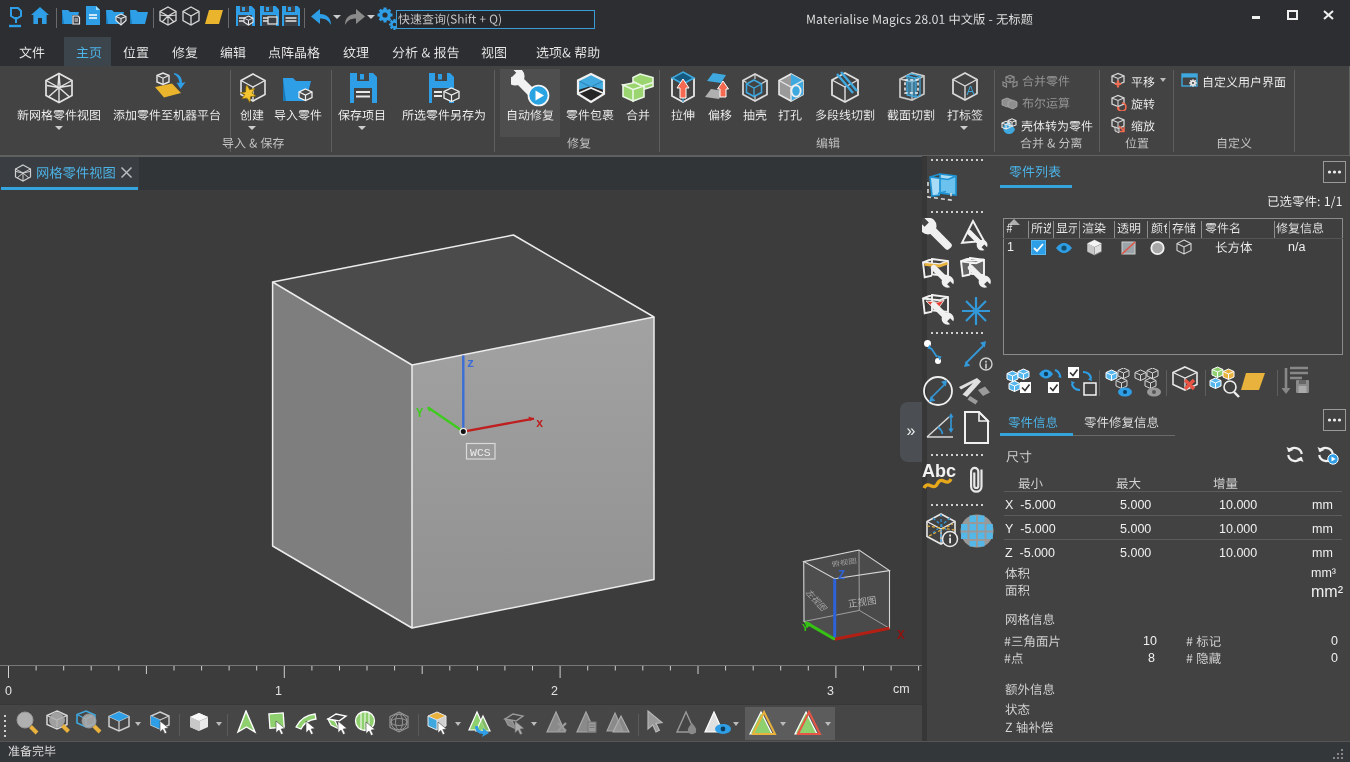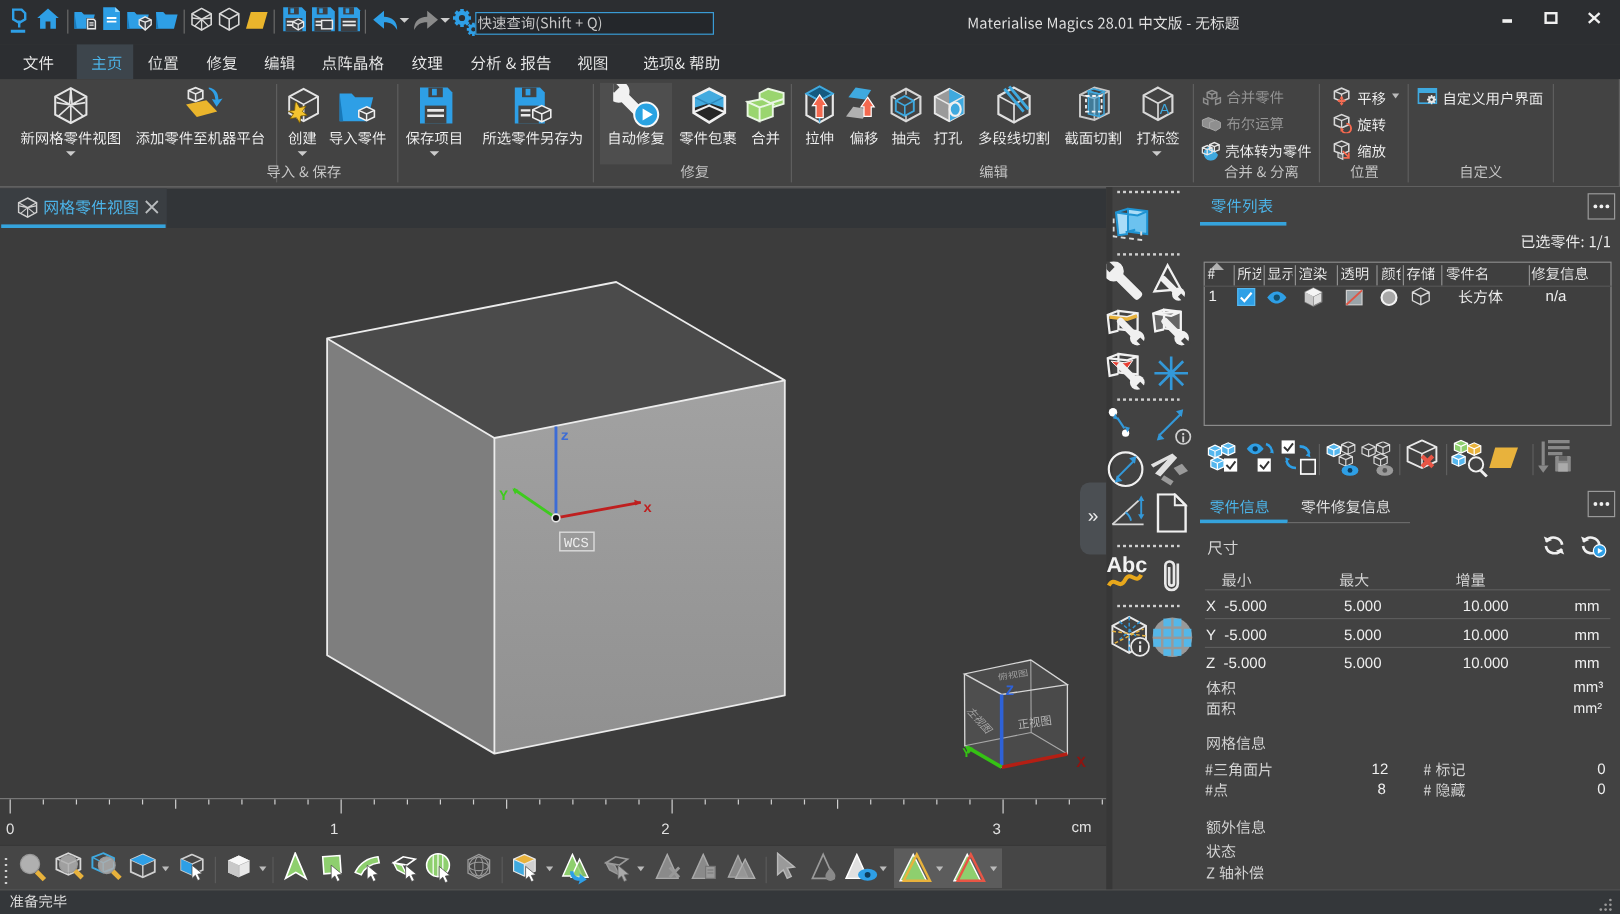--- a/index.html
+++ b/index.html
@@ -792,22 +792,22 @@
 <div class="ltxt" style="left:1312px;top:499px;font-size:12.5px">mm</div>
 <div class="ltxt" style="left:1005px;top:523px;font-size:12.5px">Y&nbsp;&nbsp;-5.000</div>
 <div class="ltxt" style="left:1120px;top:523px;font-size:12.5px">5.000</div>
 <div class="ltxt" style="left:1219px;top:523px;font-size:12.5px">10.000</div>
 <div class="ltxt" style="left:1312px;top:523px;font-size:12.5px">mm</div>
 <div class="ltxt" style="left:1005px;top:547px;font-size:12.5px">Z&nbsp;&nbsp;-5.000</div>
 <div class="ltxt" style="left:1120px;top:547px;font-size:12.5px">5.000</div>
 <div class="ltxt" style="left:1219px;top:547px;font-size:12.5px">10.000</div>
 <div class="ltxt" style="left:1312px;top:547px;font-size:12.5px">mm</div>
 <div class="ltxt" style="left:1311px;top:567px;font-size:12.5px">mm³</div>
-<div class="ltxt" style="left:1311px;top:584px;font-size:12px">mm²</div>
-<div class="ltxt" style="left:1143px;top:635px;font-size:12.5px">12</div>
+<div class="ltxt" style="left:1311px;top:584px;font-size:16px">mm²</div>
+<div class="ltxt" style="left:1143px;top:635px;font-size:12.5px">10</div>
 <div class="ltxt" style="left:1148px;top:652px;font-size:12.5px">8</div>
 <div class="ltxt" style="left:1331px;top:635px;font-size:12.5px">0</div>
 <div class="ltxt" style="left:1331px;top:652px;font-size:12.5px">0</div>
 </div>
 <svg class="abs" style="left:1006px;top:368px" width="30" height="30" viewBox="0 0 30 30">
     <g transform="translate(1,3)" stroke="#fff" stroke-opacity="1">
       <path d="M0 2.5L5.5 0 11 2.5v5.5L5.5 10.5 0 8z" fill="#56b7ee"></path>
       <path d="M0 2.5l5.5 2.5L11 2.5M5.5 5v5.5" fill="none"></path>
     </g>
     <g transform="translate(12,1)" stroke="#fff" stroke-opacity="1">

